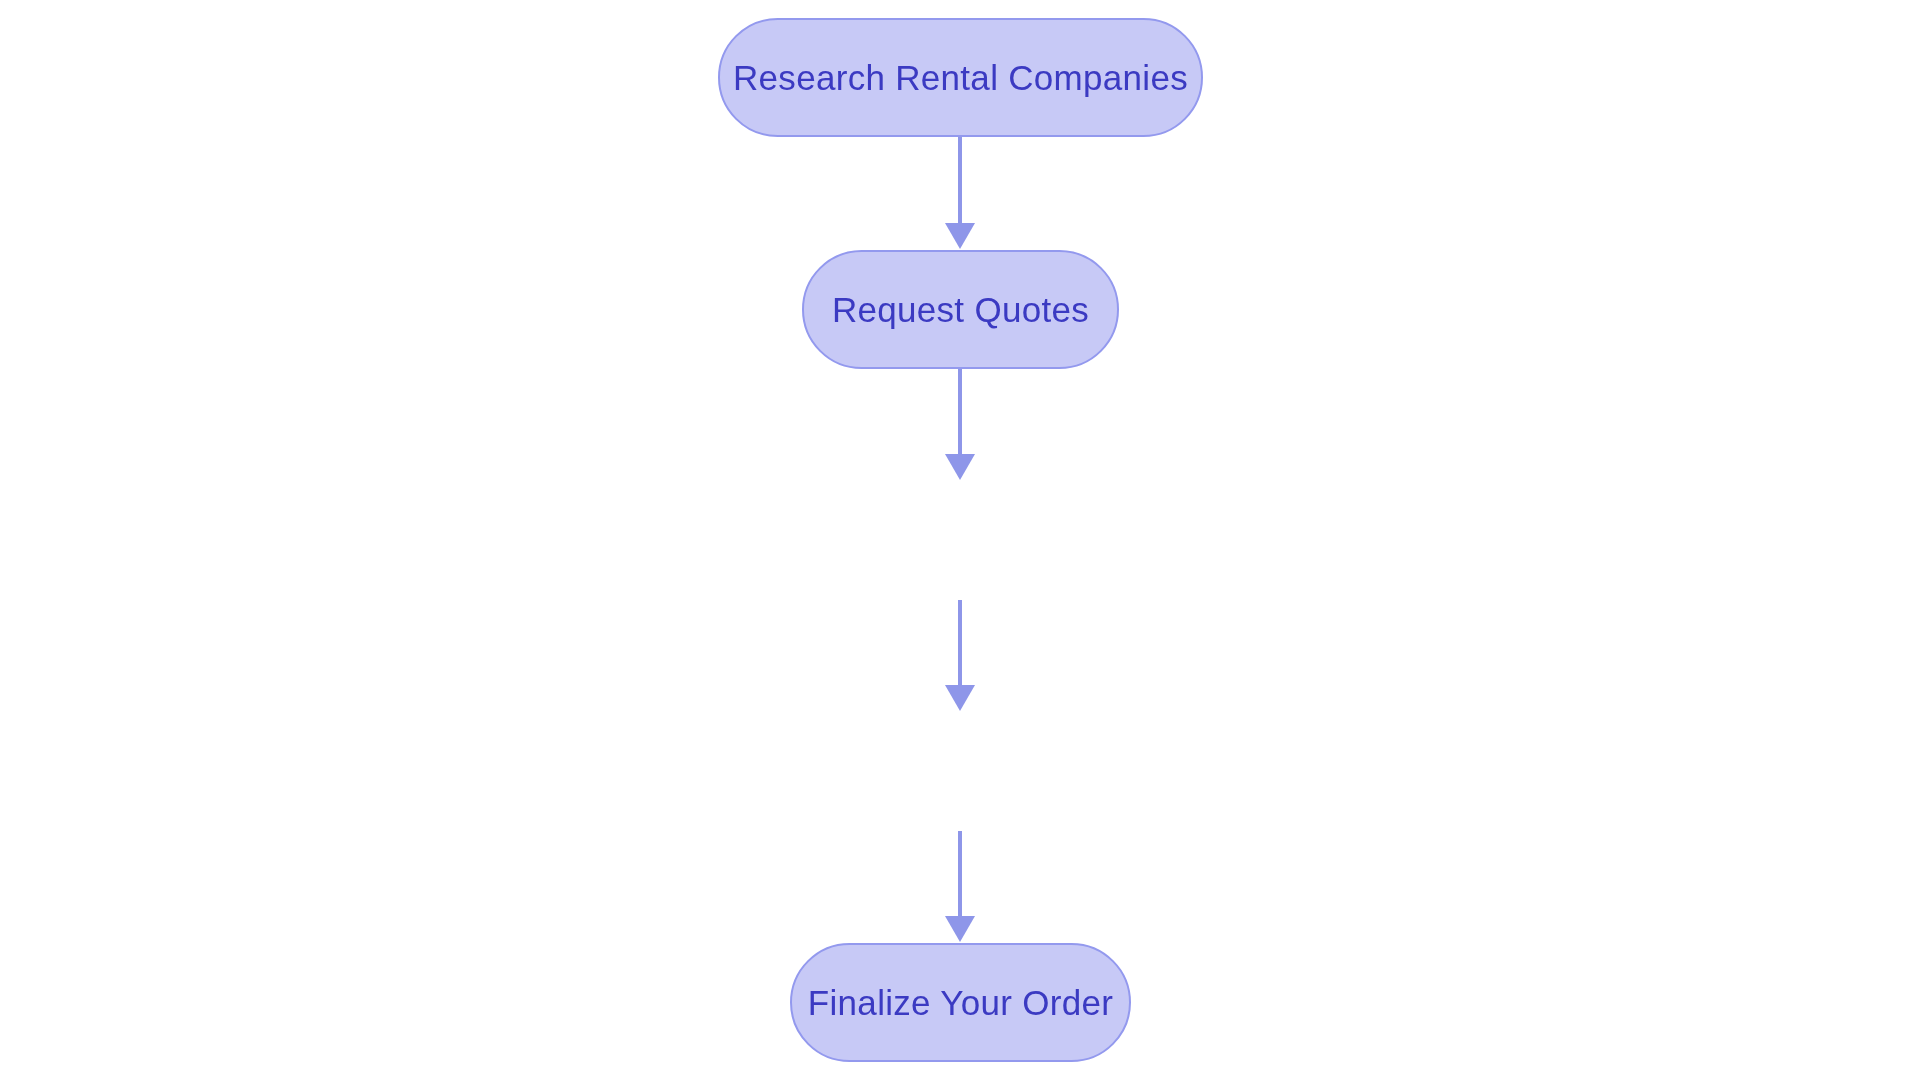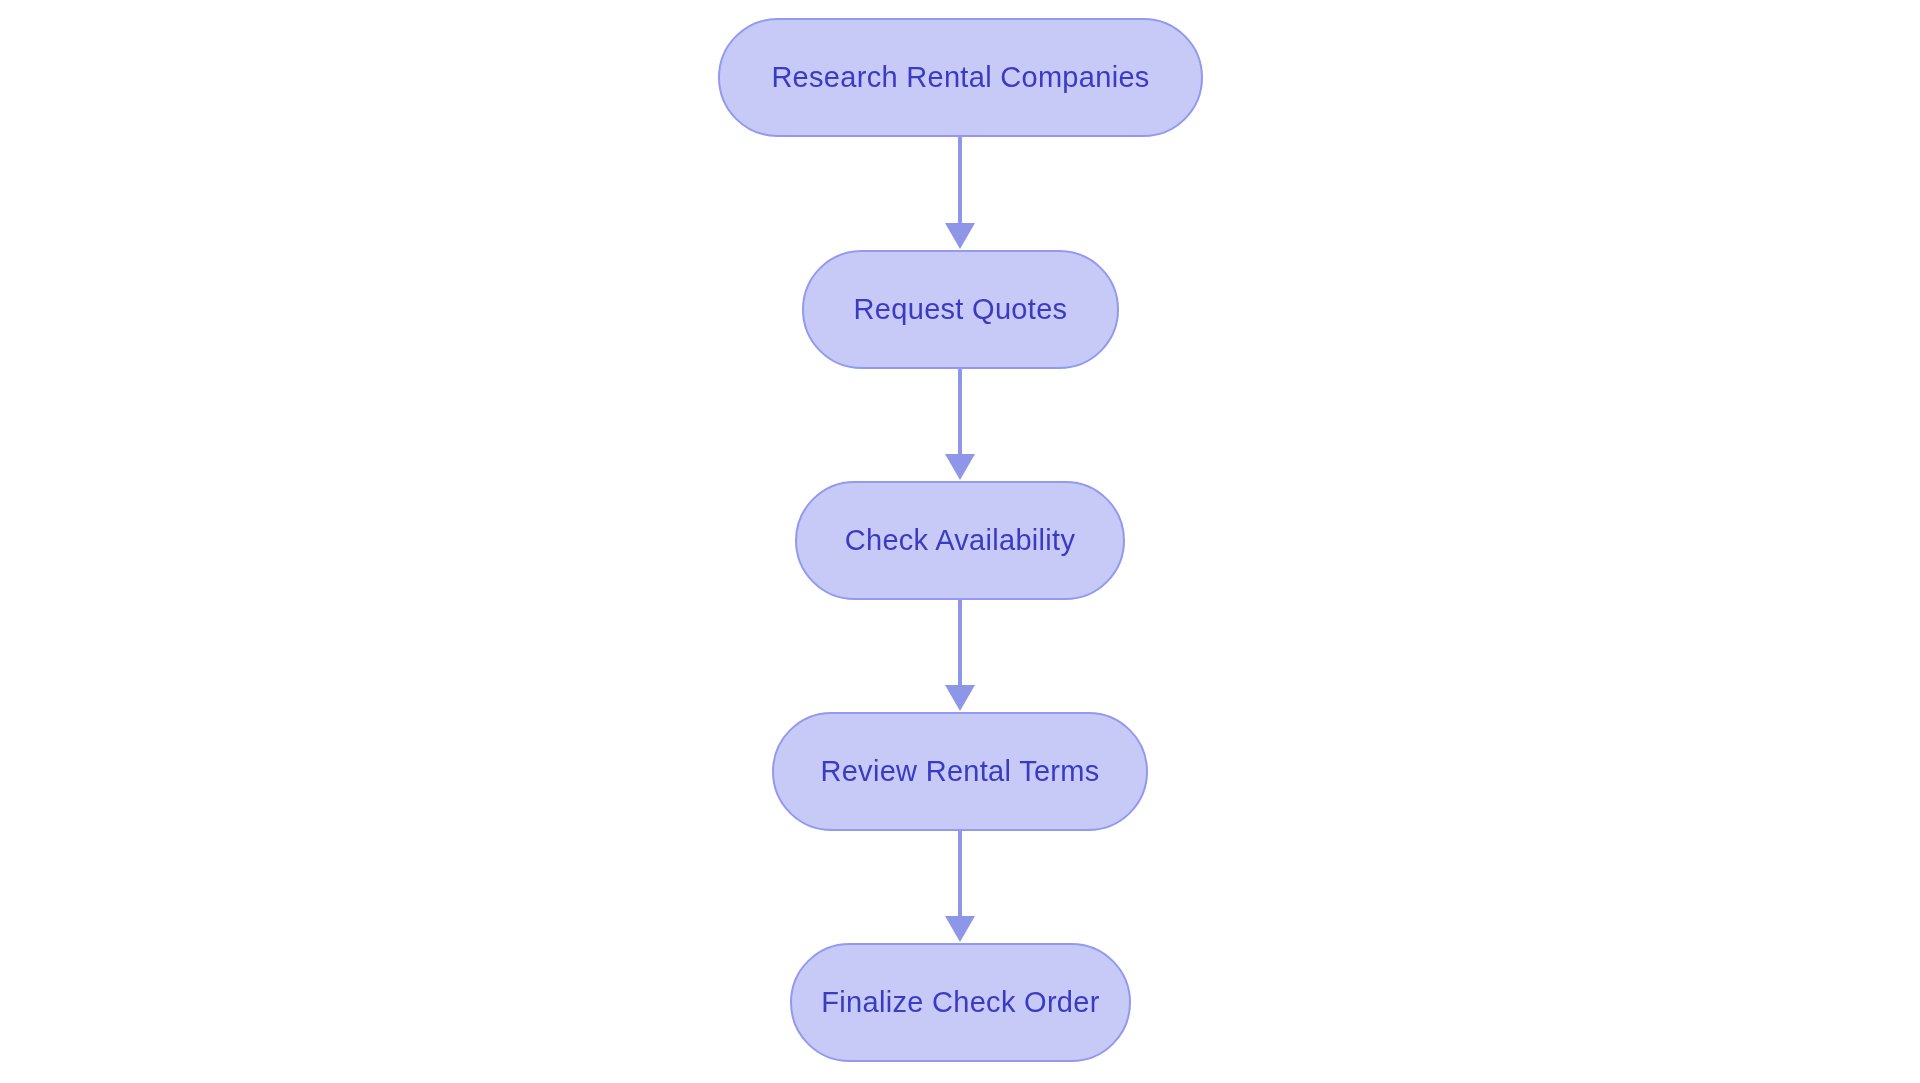--- a/index.html
+++ b/index.html
@@ -19,21 +19,21 @@
     position: absolute;
     box-sizing: border-box;
     display: flex;
     align-items: center;
     justify-content: center;
     height: 119px;
     border-radius: 60px;
     background: var(--node-fill, #c7c9f6);
     border: 2px solid var(--node-border, #9399ee);
     color: var(--text-color, #3b3ac2);
-    font-size: 29px;
+    font-size: 35px;
     letter-spacing: 0.3px;
     white-space: nowrap;
     text-align: center;
   }
   .node-1 { left: 718px; top: 18px;  width: 485px; }
   .node-2 { left: 802px; top: 250px; width: 317px; text-align: center; }
   .node-3 { left: 795px; top: 481px; width: 330px; }
   .node-4 { left: 772px; top: 712px; width: 376px; }
   .node-5 { left: 790px; top: 943px; width: 341px; }
 
@@ -86,35 +86,29 @@
 
   <div class="flow-node node-2">
     <span>Request Quotes</span>
   </div>
 
   <div class="flow-arrow arrow-2">
     <div class="shaft"></div>
     <div class="head"></div>
   </div>
 
-  <div class="flow-node node-3">
-    <span>Check Availability</span>
-  </div>
 
   <div class="flow-arrow arrow-3">
     <div class="shaft"></div>
     <div class="head"></div>
   </div>
 
-  <div class="flow-node node-4">
-    <span>Review Rental Terms</span>
-  </div>
 
   <div class="flow-arrow arrow-4">
     <div class="shaft"></div>
     <div class="head"></div>
   </div>
 
   <div class="flow-node node-5">
-    <span>Finalize Check Order</span>
+    <span>Finalize Your Order</span>
   </div>
 
 </div>
 
 </body></html>

